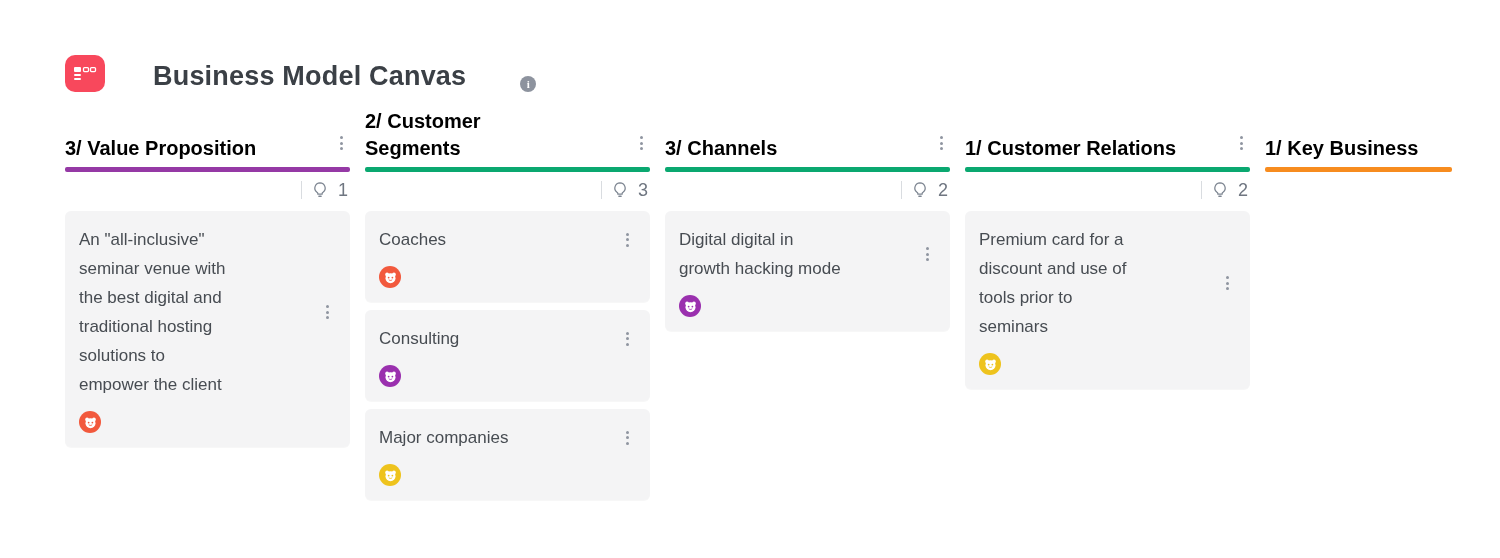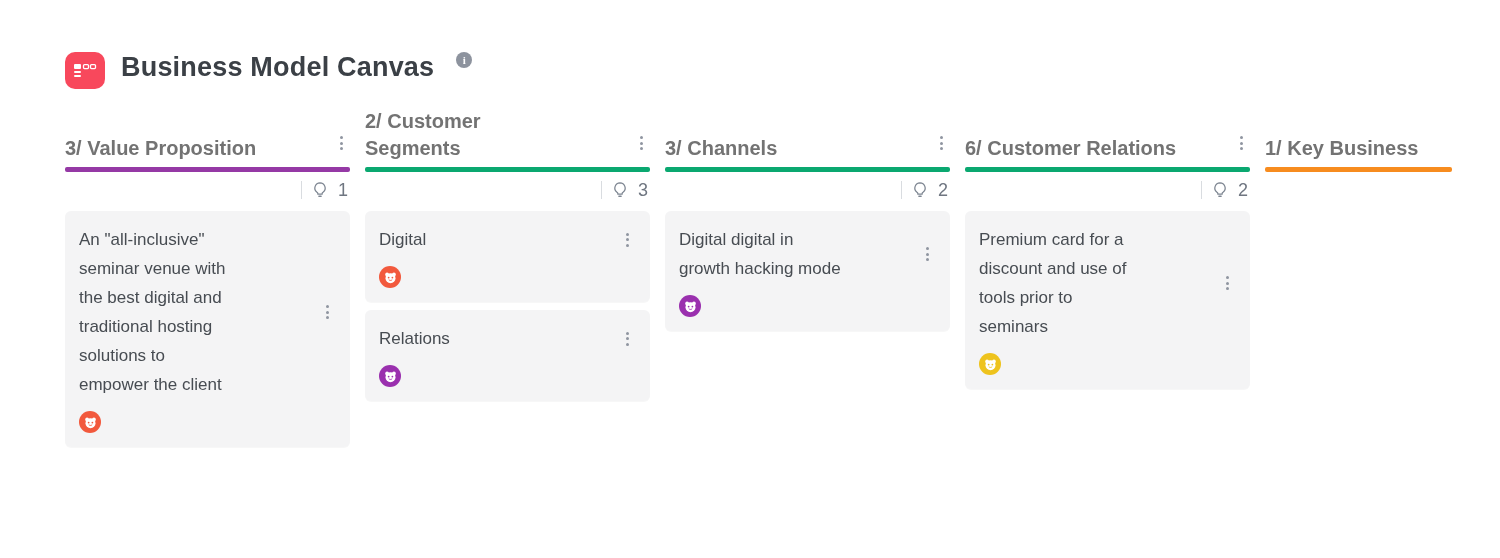--- a/index.html
+++ b/index.html
@@ -1,36 +1,36 @@
 <!DOCTYPE html>
 <html><head>
 <meta charset="utf-8">
 <style>
   * { margin:0; padding:0; box-sizing:border-box; }
   html,body { background:#ffffff; }
   body { width:1500px; height:558px; font-family:"Liberation Sans", sans-serif; overflow:hidden; }
   .page { padding:52px 0 0 65px; width:1500px; height:558px; }
 
   
-  .app-header { display:flex; align-items:flex-start; height:40px; }
+  .app-header { display:flex; align-items:flex-end; height:40px;gap:32px; }
   .app-icon { width:40px; height:37px; border-radius:10px; background:var(--app,#f8485c);
               display:flex; align-items:center; justify-content:center; flex:0 0 auto; }
   .app-header h1 { font-size:27px; font-weight:700; color:#3b4046; margin-left:16px; letter-spacing:.2px; }
   .info-dot { width:16px; height:16px; border-radius:50%; background:#8d939e; margin-left:22px;
               display:flex; align-items:center; justify-content:center; }
   .info-dot::before { content:"i"; color:#ffffff; font-size:11px; font-weight:700; line-height:1;
                       font-family:"Liberation Serif", serif; }
 
   
   .board { display:flex; gap:15px; margin-top:16px; }
   .col { width:285px; flex:0 0 auto; }
   .col.cut { width:187px; }
 
   .col-head { display:flex; align-items:flex-end; min-height:54px; }
-  .col-head h2 { flex:1; font-size:20px; line-height:27px; font-weight:700; color:#737373; white-space:pre-line; }
+  .col-head h2 { flex:1; font-size:20px; line-height:27px; font-weight:700; color:#000000; white-space:pre-line; }
   .accent { height:5px; border-radius:2px; background:var(--accent,#ccc); margin-top:5px; }
 
   .counter { display:flex; align-items:center; justify-content:flex-end; gap:8px; margin:6px 2px 9px 0; height:24px; }
   .vdiv { width:1px; height:18px; background:#d9dce0; }
   .count { font-size:18px; color:#6f7681; min-width:10px; text-align:right; }
 
   .cards { display:flex; flex-direction:column; gap:8px; }
   .card { background:#f4f4f5; border-radius:6px; padding:14px 14px 14px 14px; box-shadow:0 1px 0 rgba(0,0,0,0.03); }
   .card-row { display:flex; align-items:center; }
   .card-text { flex:1; font-size:17px; line-height:29px; color:#474c52; white-space:pre-line; }
@@ -125,48 +125,68 @@
         <span class="vdiv"></span>
         <svg width="20" height="22" viewBox="0 0 24 24">
           <path d="M12 3.5a6.2 6.2 0 0 0-3.9 11c.8.6 1.4 1.3 1.4 2.1v.4h5v-.4c0-.8.6-1.5 1.4-2.1A6.2 6.2 0 0 0 12 3.5z" fill="none" stroke="#7d8591" stroke-width="1.5"></path>
           <rect x="9.8" y="18.6" width="4.4" height="1.8" rx=".9" fill="#7d8591"></rect>
         </svg>
         <span class="count">3</span>
       </div>
       <div class="cards">
         <article class="card">
           <div class="card-row">
-            <p class="card-text">Digital</p>
+            <p class="card-text">Coaches</p>
             <span class="kebab">
                 <i></i>
                 <i></i>
                 <i></i>
               </span>
           </div>
           <span class="avatar" style="--av: #f2593d;">
             <svg width="15" height="15" viewBox="0 0 24 24">
               <circle cx="6.5" cy="7" r="3" fill="#ffffff"></circle>
                 <circle cx="17.5" cy="7" r="3" fill="#ffffff"></circle>
               <circle cx="12" cy="13" r="8" fill="#ffffff"></circle>
               <circle cx="9" cy="12" r="1.4" fill="currentColor"></circle>
                 <circle cx="15" cy="12" r="1.4" fill="currentColor"></circle>
               <path d="M9.8 16c1.3 1.1 3.1 1.1 4.4 0" stroke="currentColor" stroke-width="1.4" fill="none" stroke-linecap="round"></path>
             </svg>
           </span>
         </article>
         <article class="card">
           <div class="card-row">
-            <p class="card-text">Relations</p>
+            <p class="card-text">Consulting</p>
             <span class="kebab">
                 <i></i>
                 <i></i>
                 <i></i>
               </span>
           </div>
           <span class="avatar" style="--av: #9a30ae;">
+            <svg width="15" height="15" viewBox="0 0 24 24">
+              <circle cx="6.5" cy="7" r="3" fill="#ffffff"></circle>
+                <circle cx="17.5" cy="7" r="3" fill="#ffffff"></circle>
+              <circle cx="12" cy="13" r="8" fill="#ffffff"></circle>
+              <circle cx="9" cy="12" r="1.4" fill="currentColor"></circle>
+                <circle cx="15" cy="12" r="1.4" fill="currentColor"></circle>
+              <path d="M9.8 16c1.3 1.1 3.1 1.1 4.4 0" stroke="currentColor" stroke-width="1.4" fill="none" stroke-linecap="round"></path>
+            </svg>
+          </span>
+        </article>
+        <article class="card">
+          <div class="card-row">
+            <p class="card-text">Major companies</p>
+            <span class="kebab">
+                <i></i>
+                <i></i>
+                <i></i>
+              </span>
+          </div>
+          <span class="avatar" style="--av: #eec31d;">
             <svg width="15" height="15" viewBox="0 0 24 24">
               <circle cx="6.5" cy="7" r="3" fill="#ffffff"></circle>
                 <circle cx="17.5" cy="7" r="3" fill="#ffffff"></circle>
               <circle cx="12" cy="13" r="8" fill="#ffffff"></circle>
               <circle cx="9" cy="12" r="1.4" fill="currentColor"></circle>
                 <circle cx="15" cy="12" r="1.4" fill="currentColor"></circle>
               <path d="M9.8 16c1.3 1.1 3.1 1.1 4.4 0" stroke="currentColor" stroke-width="1.4" fill="none" stroke-linecap="round"></path>
             </svg>
           </span>
         </article>
@@ -211,21 +231,21 @@
                 <circle cx="15" cy="12" r="1.4" fill="currentColor"></circle>
               <path d="M9.8 16c1.3 1.1 3.1 1.1 4.4 0" stroke="currentColor" stroke-width="1.4" fill="none" stroke-linecap="round"></path>
             </svg>
           </span>
         </article>
       </div>
     </section>
 
     <section class="col">
       <div class="col-head">
-        <h2>6/ Customer Relations</h2>
+        <h2>1/ Customer Relations</h2>
         <span class="kebab">
             <i></i>
             <i></i>
             <i></i>
           </span>
       </div>
       <div class="accent" style="--accent: #0aa870;"></div>
       <div class="counter">
         <span class="vdiv"></span>
         <svg width="20" height="22" viewBox="0 0 24 24">

